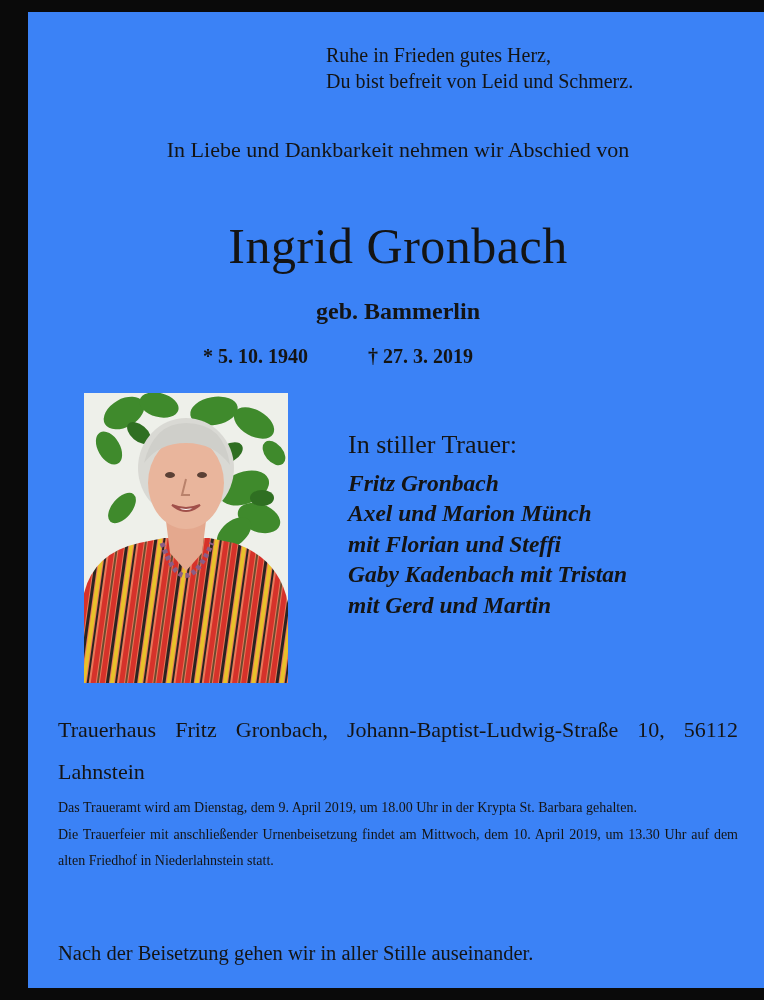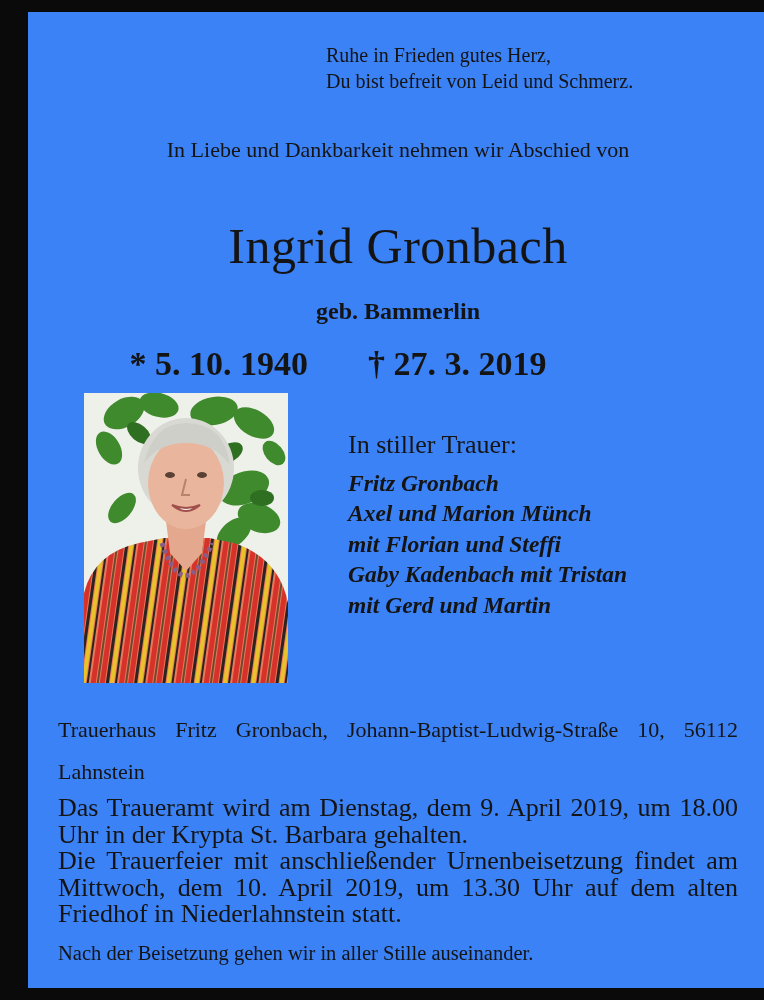--- a/index.html
+++ b/index.html
@@ -12,33 +12,33 @@
   .card {
     position: absolute; left: 28px; top: 12px; width: 740px; height: 976px;
     background: #3b82f6;
   }
   .abs { position: absolute; white-space: nowrap; }
   .serif { font-family: "Liberation Serif", "DejaVu Serif", serif; }
   .verse { left: 298px; top: 30px; font-size: 20px; line-height: 26px; }
   .intro { left: 0; width: 740px; top: 125px; text-align: center; font-size: 22px; }
   .name { left: 0; width: 740px; top: 205px; text-align: center; font-size: 50px; letter-spacing: 0.5px; }
   .maiden { left: 0; width: 740px; top: 286px; text-align: center; font-size: 24px; font-weight: bold; }
-  .dates { left: 0; width: 620px; top: 333px; text-align: center; font-size: 34px; font-weight: bold; }
+  .dates { left: 0; width: 620px; top: 333px; text-align: center; font-size: 20px; font-weight: bold; }
   .dates span { display: inline-block; }
   .dates .gap { width: 60px; }
   .photo {
     position: absolute; left: 56px; top: 381px; width: 204px; height: 290px;
     background: linear-gradient(180deg, #eef0ea 0%, #e8ebe3 100%);
     overflow: hidden;
   }
   .mourn-label { left: 320px; top: 418px; font-size: 26px; }
   .mourners { left: 320px; top: 456px; font-size: 23.5px; font-weight: bold; line-height: 30.4px; font-style: italic; }
   .mourners div { white-space: nowrap; }
   .address { left: 30px; width: 680px; top: 697px; font-size: 22px; line-height: 42px; white-space: normal; text-align: justify; }
-  .service { left: 30px; width: 680px; top: 783px; font-size: 26px; line-height: 26.5px; white-space: normal; }
+  .service { left: 30px; width: 680px; top: 783px; font-size: 14px; line-height: 26.5px; white-space: normal; }
   .service p { margin: 0; text-align: justify; }
   .closing { left: 30px; top: 930px; font-size: 20.5px; }
 </style>
 </head>
 <body>
 
 <div class="card">
 
   <div class="abs serif verse">
     <div>Ruhe in Frieden gutes Herz,</div>

